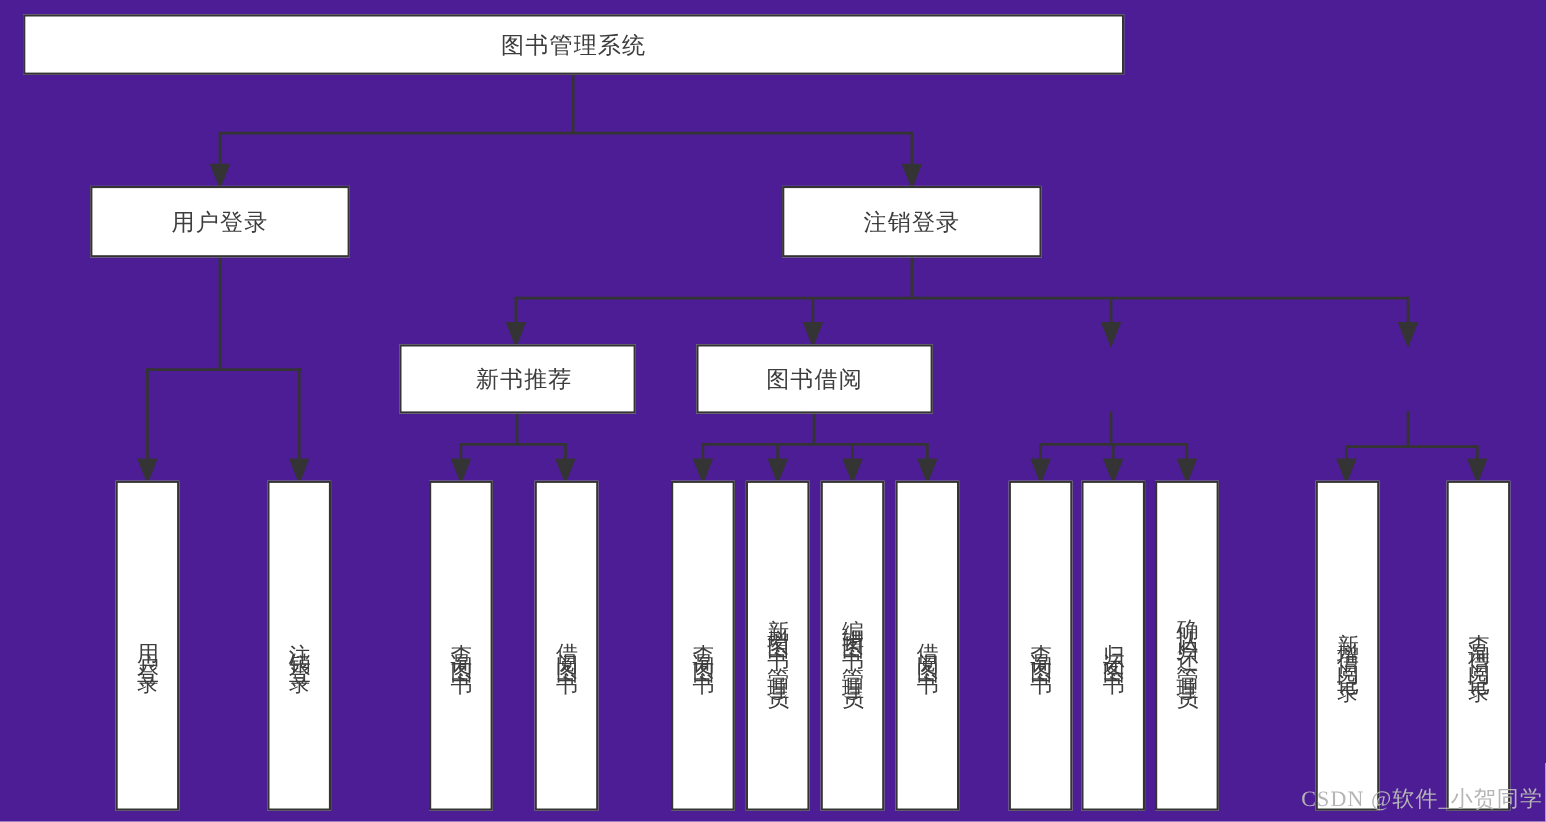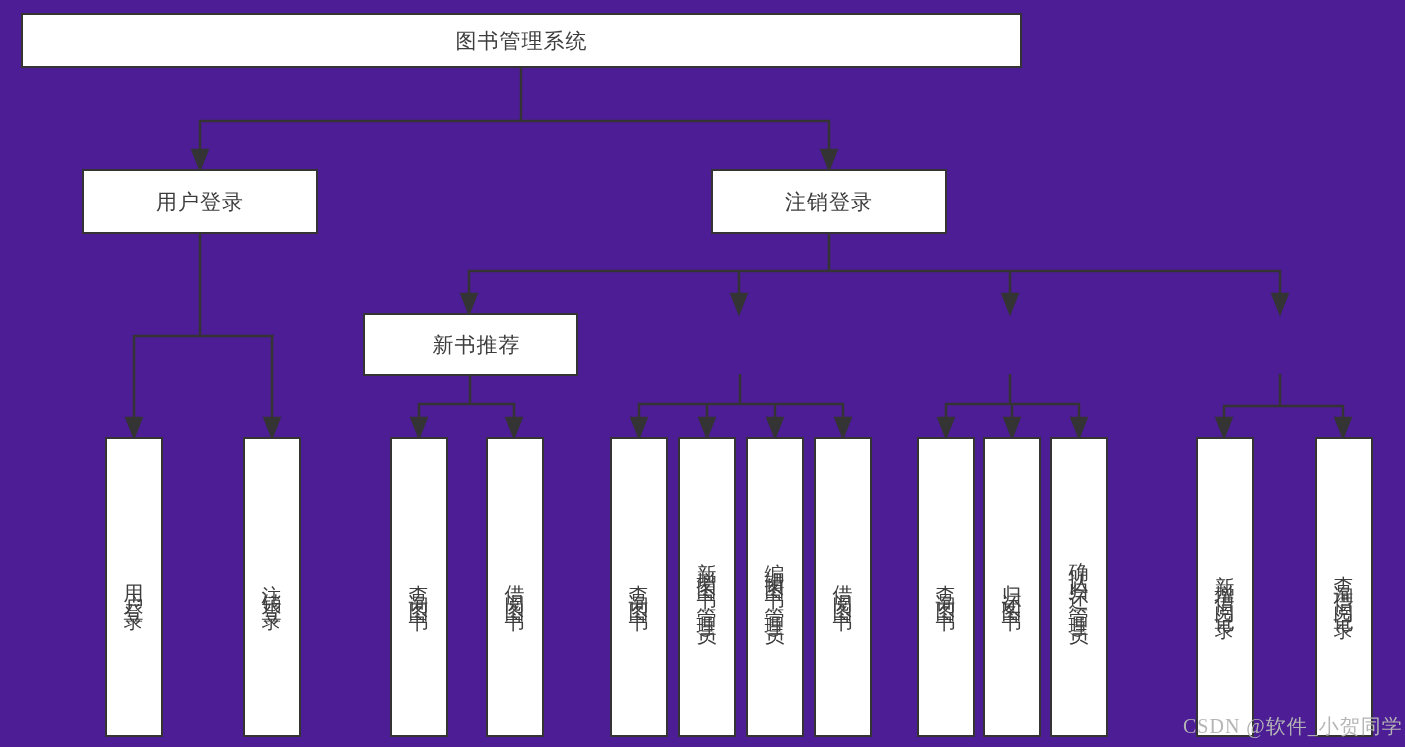--- a/index.html
+++ b/index.html
@@ -126,20 +126,21 @@
     <line x1="1343" y1="405" x2="1343" y2="421"></line>
     <polygon points="1335.5,418 1350.5,418 1343,437"></polygon>
   </svg>
 
   <div class="box hbox root-box">图书管理系统</div>
 
   <div class="box hbox l2-box" style="left:82px;">用户登录</div>
   <div class="box hbox l2-box" style="left:711px;">注销登录</div>
 
   <div class="box hbox l3-box" style="left:363px;padding-left:12px;">新书推荐</div>
+  <div class="box hbox l3-box" style="left:633px;">图书借阅</div>
 
   <div class="box vbox" style="left:105px;">用户登录</div>
   <div class="box vbox" style="left:243px;">注销登录</div>
 
   <div class="box vbox" style="left:390px;">查询图书</div>
   <div class="box vbox" style="left:486px;">借阅图书</div>
 
   <div class="box vbox" style="left:610px;">查询图书</div>
   <div class="box vbox" style="left:678px;">新增图书（管理员）</div>
   <div class="box vbox" style="left:746px;">编辑图书（管理员）</div>

